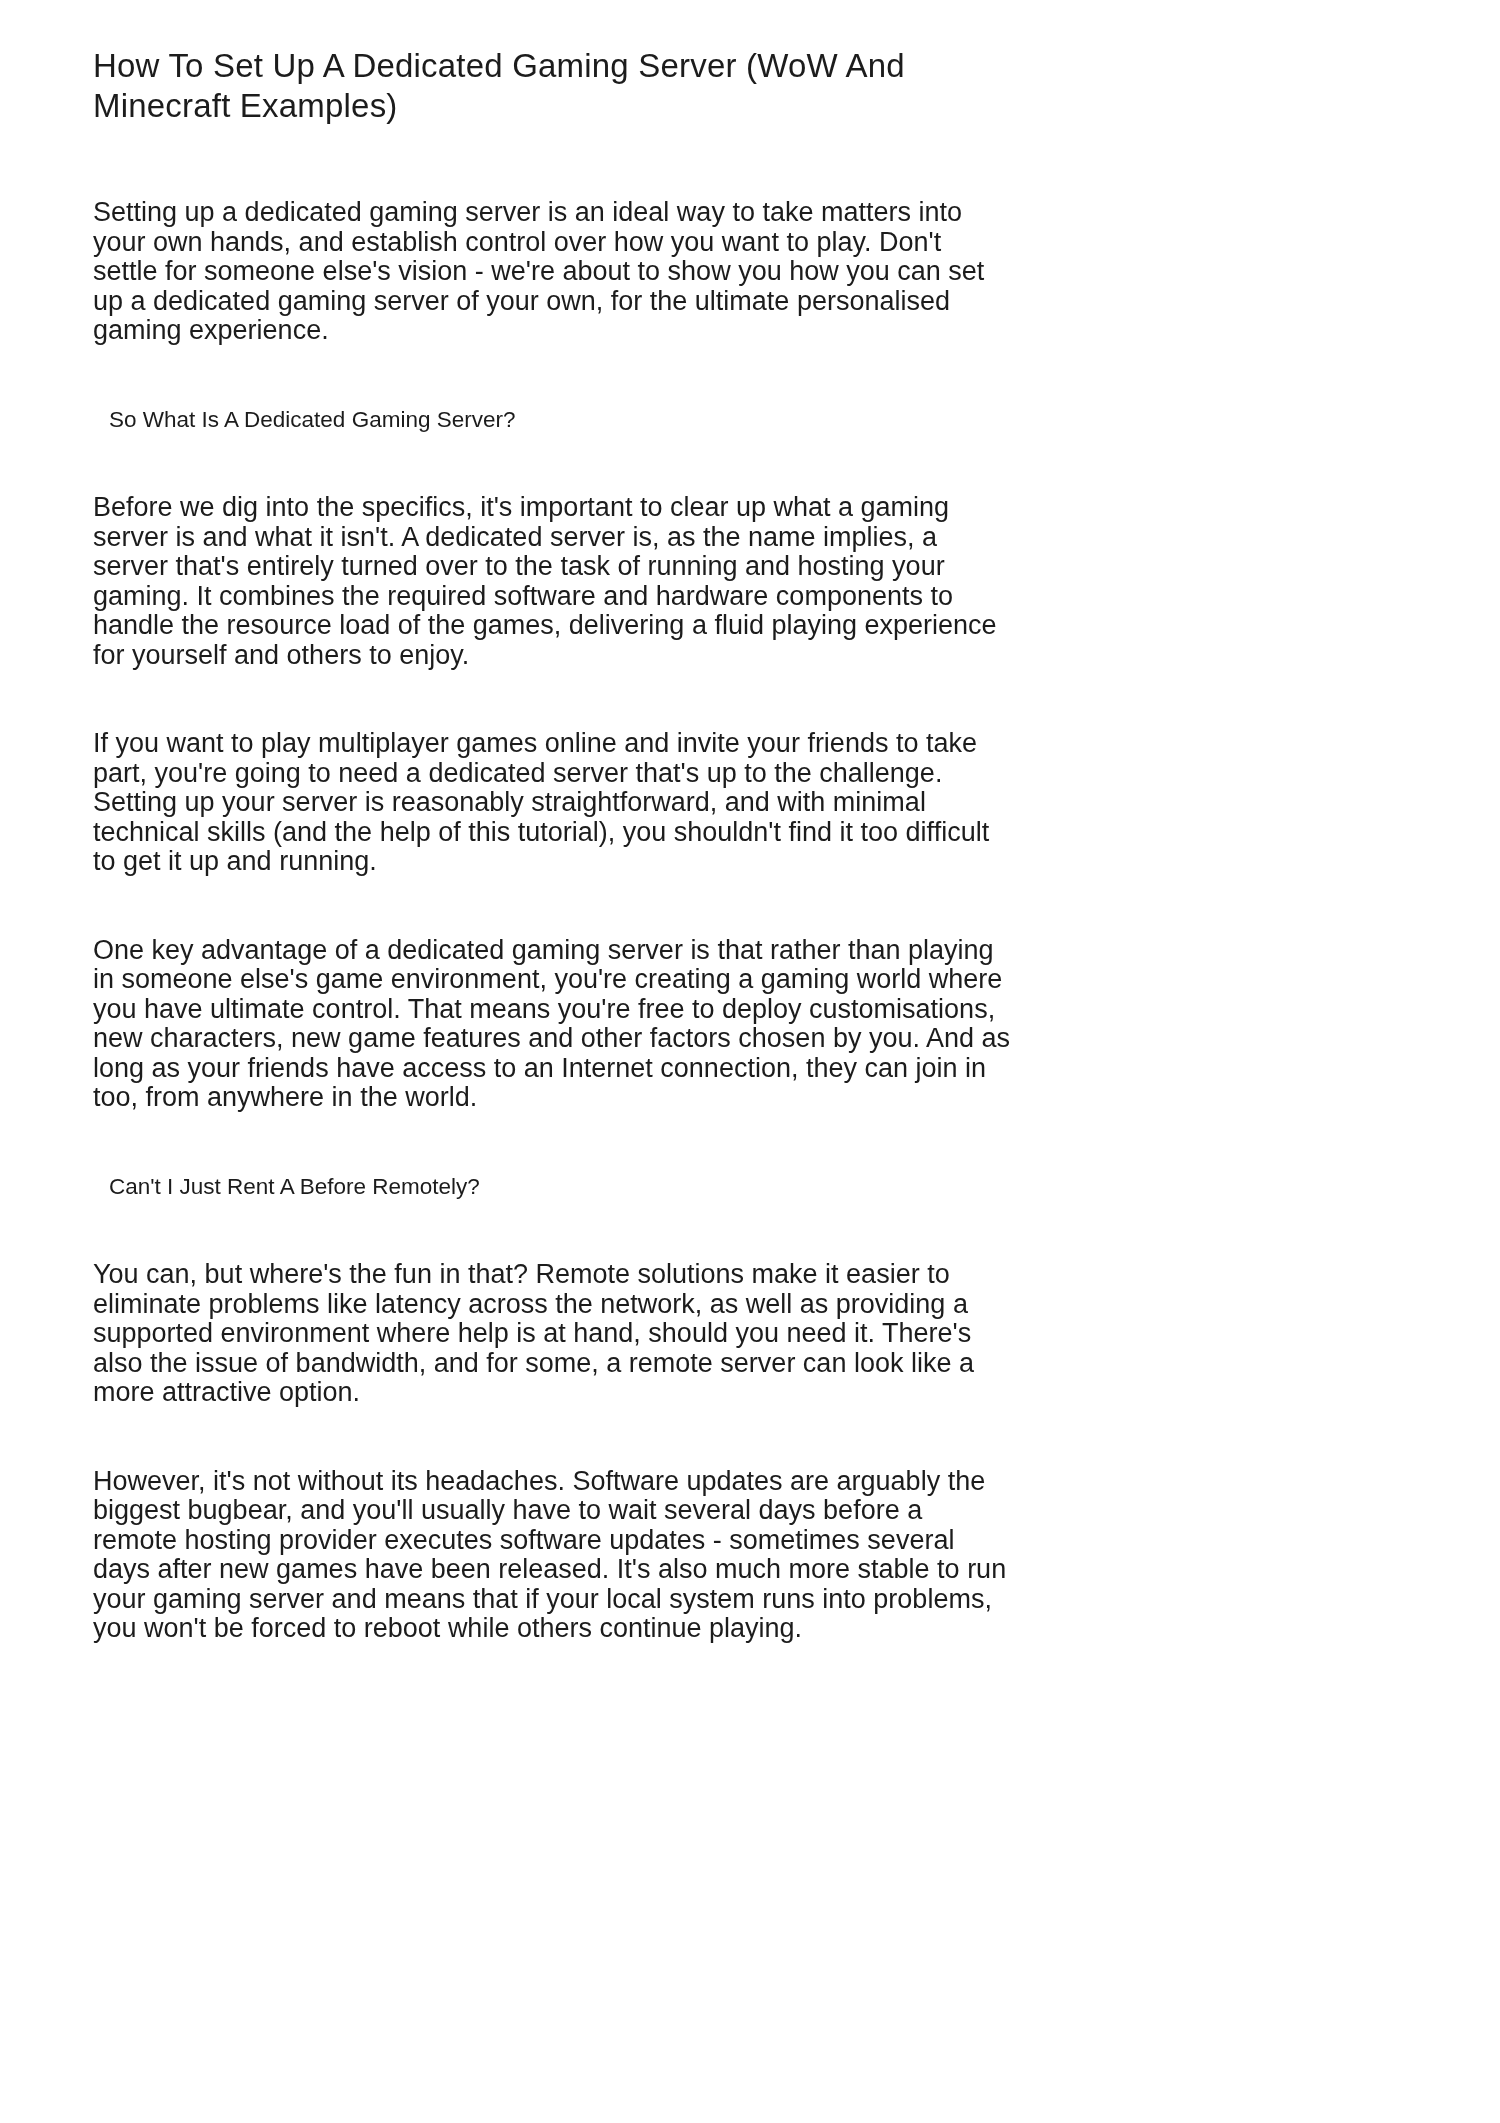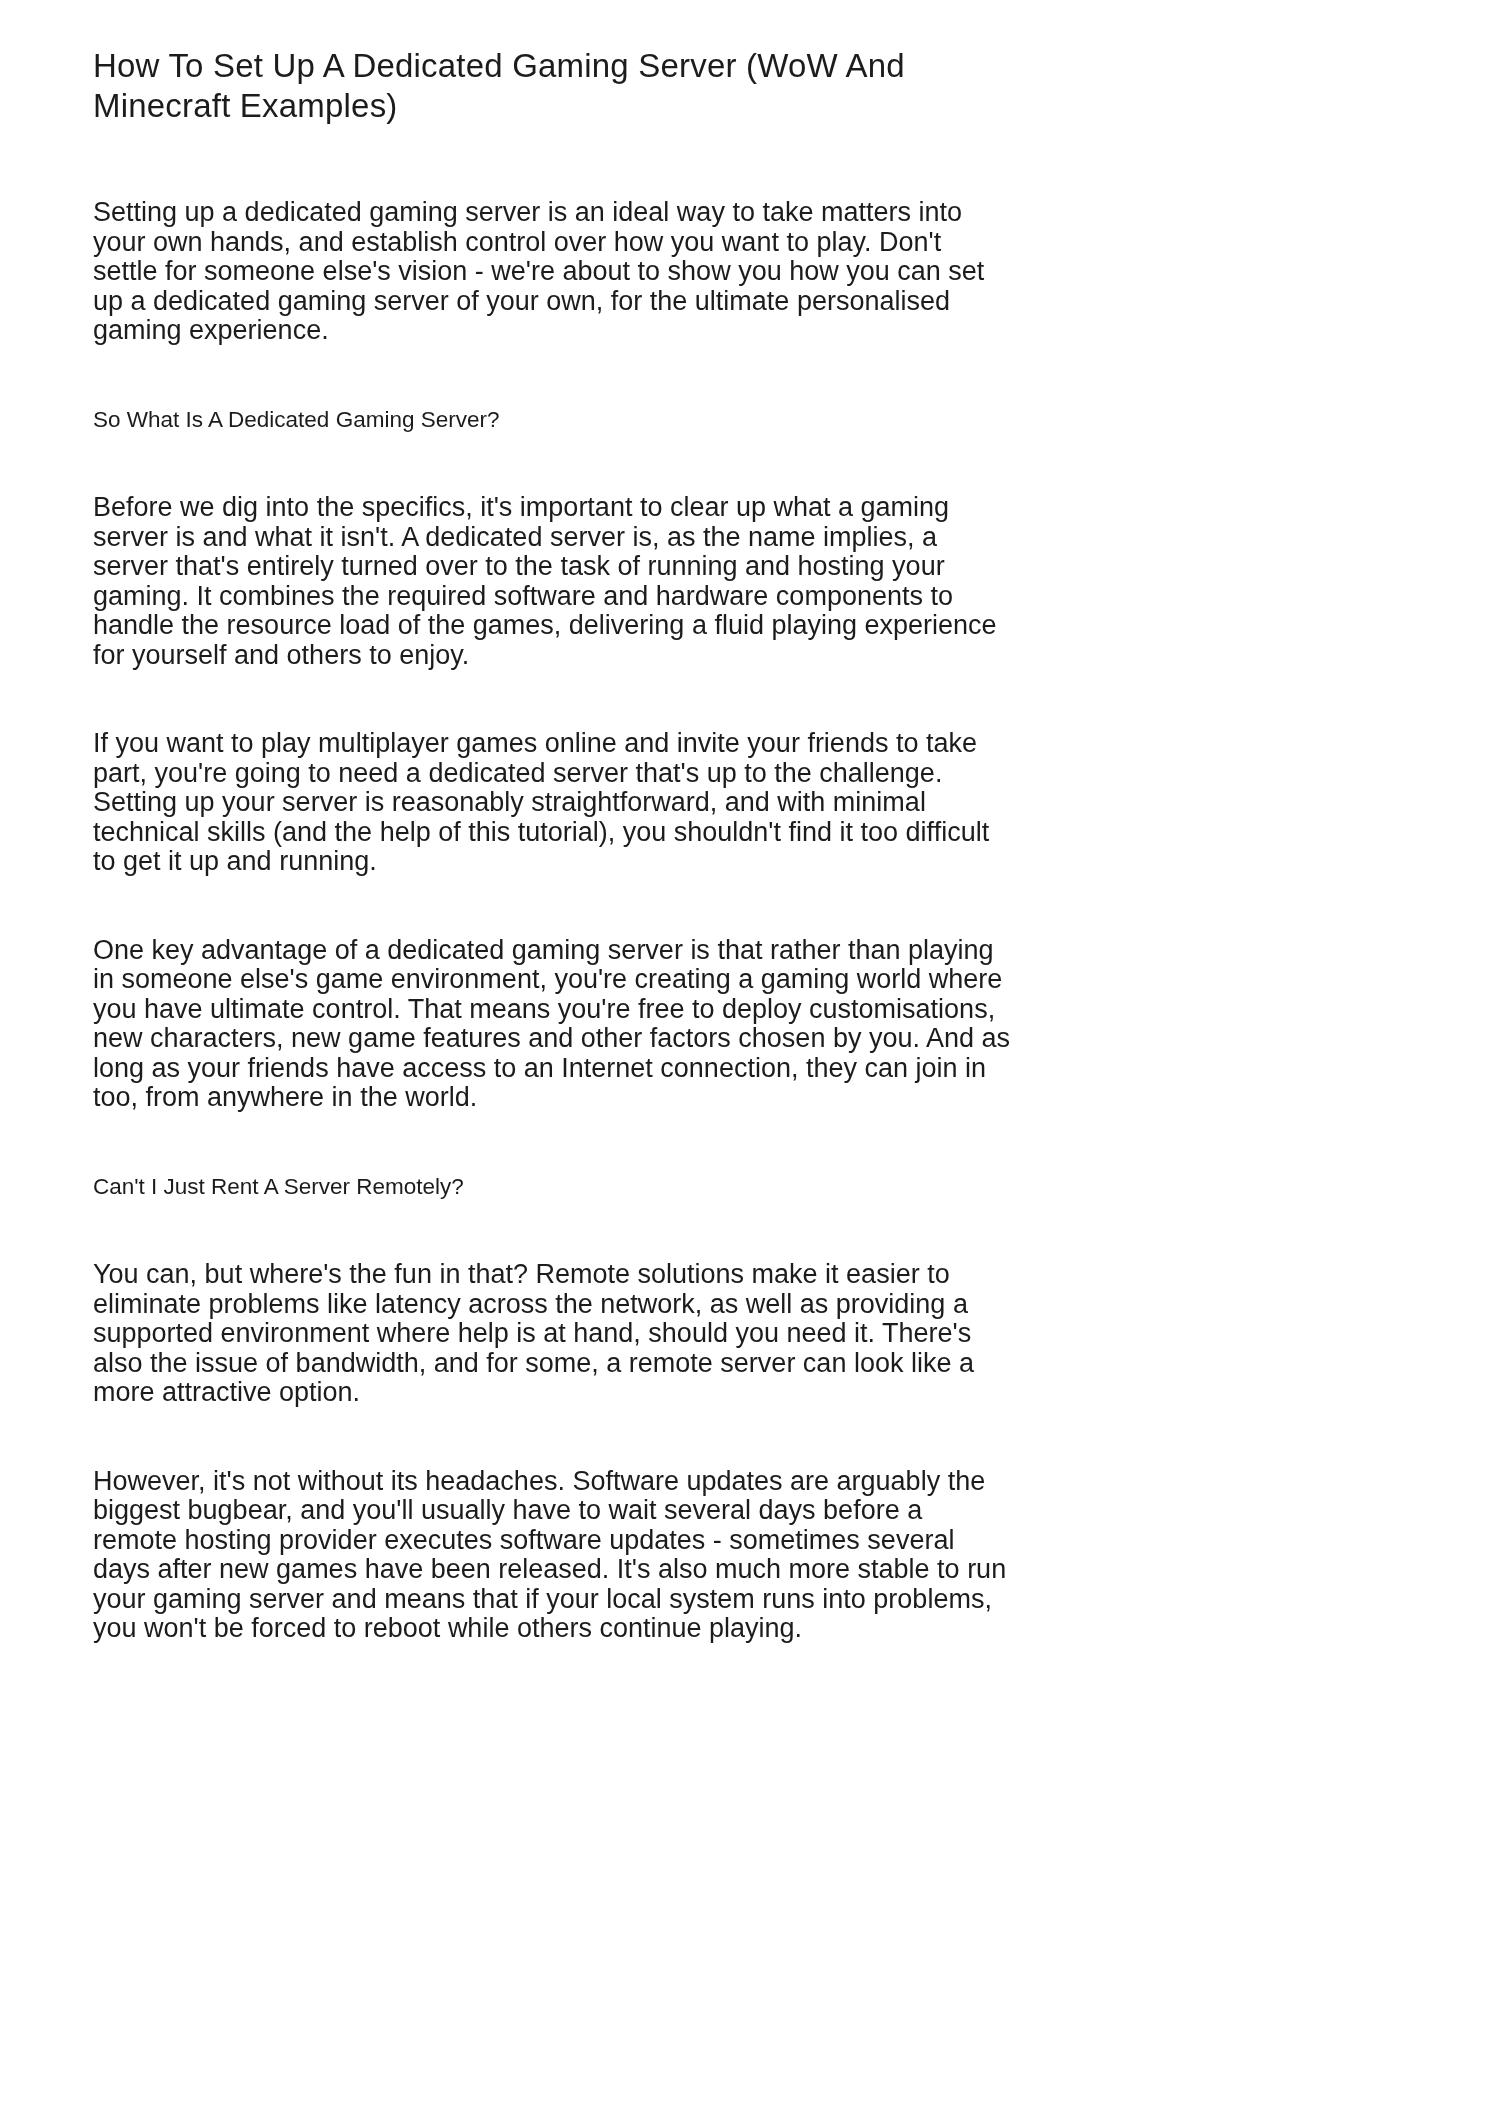--- a/index.html
+++ b/index.html
@@ -33,21 +33,21 @@
     color: #1c1c1c;
   }
   .para {
     margin: 0 0 59px 0;
     font-size: 27px;
     line-height: 29.5px;
     font-weight: 400;
     color: #1c1c1c;
   }
   .section-heading {
-    margin: 0 0 59px 0;
+    margin: 0 0 59px 16px;
     font-size: 22.5px;
     line-height: 29.5px;
     font-weight: 400;
     color: #1c1c1c;
   }
 </style>
 </head>
 <body>
 
 <div class="page">
@@ -58,20 +58,20 @@
     <p class="para">Setting up a dedicated gaming server is an ideal way to take matters into your own hands, and establish control over how you want to play. Don't settle for someone else's vision - we're about to show you how you can set up a dedicated gaming server of your own, for the ultimate personalised gaming experience.</p>
 
     <p class="section-heading">So What Is A Dedicated Gaming Server?</p>
 
     <p class="para">Before we dig into the specifics, it's important to clear up what a gaming server is and what it isn't. A dedicated server is, as the name implies, a server that's entirely turned over to the task of running and hosting your gaming. It combines the required software and hardware components to handle the resource load of the games, delivering a fluid playing experience for yourself and others to enjoy.</p>
 
     <p class="para">If you want to play multiplayer games online and invite your friends to take part, you're going to need a dedicated server that's up to the challenge. Setting up your server is reasonably straightforward, and with minimal technical skills (and the help of this tutorial), you shouldn't find it too difficult to get it up and running.</p>
 
     <p class="para">One key advantage of a dedicated gaming server is that rather than playing in someone else's game environment, you're creating a gaming world where you have ultimate control. That means you're free to deploy customisations, new characters, new game features and other factors chosen by you. And as long as your friends have access to an Internet connection, they can join in too, from anywhere in the world.</p>
 
-    <p class="section-heading">Can't I Just Rent A Server Remotely?</p>
+    <p class="section-heading">Can't I Just Rent A Before Remotely?</p>
 
     <p class="para">You can, but where's the fun in that? Remote solutions make it easier to eliminate problems like latency across the network, as well as providing a supported environment where help is at hand, should you need it. There's also the issue of bandwidth, and for some, a remote server can look like a more attractive option.</p>
 
     <p class="para">However, it's not without its headaches. Software updates are arguably the biggest bugbear, and you'll usually have to wait several days before a remote hosting provider executes software updates - sometimes several days after new games have been released. It's also much more stable to run your gaming server and means that if your local system runs into problems, you won't be forced to reboot while others continue playing.</p>
 
   </div>
 </div>
 
 </body></html>

